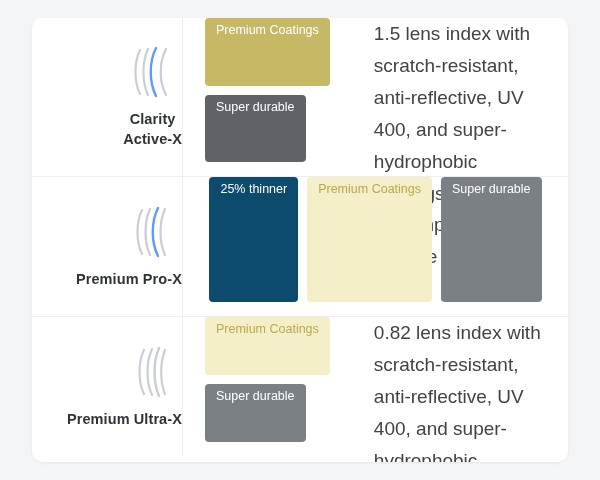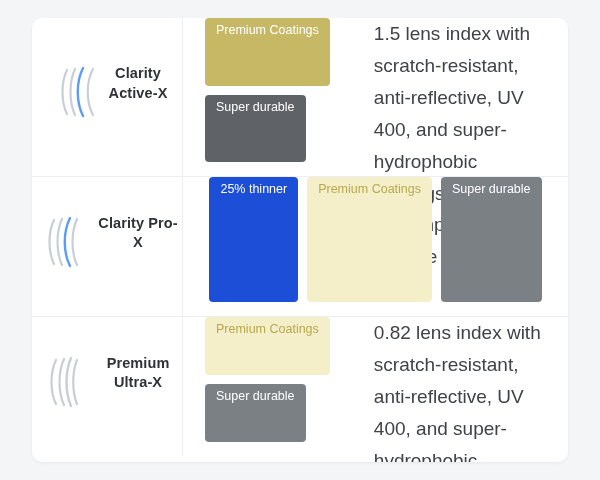--- a/index.html
+++ b/index.html
@@ -35,22 +35,22 @@
     border-top: 1px solid #eceef0;
   }
   .row-1 { height: 158px; }
   .row-2 { height: 140px; }
   .row-3 { height: 140px; }
 
   .product {
     width: 150px;
     min-width: 150px;
     display: flex;
-    flex-direction: row;
-    align-items: flex-start;
+    flex-direction: column;
+    align-items: flex-end;
     justify-content: center;
     padding-left: 8px;
     box-sizing: border-box;
   }
   .lens-icon {
     width: 54px;
     height: 56px;
     margin-bottom: 10px;
   }
   .product-name {
@@ -79,21 +79,21 @@
     margin-bottom: 14px;
   }
   .badge {
     font-size: 12.5px;
     padding: 6px 11px 7px 11px;
     border-radius: 4px;
     line-height: 1;
     white-space: nowrap;
   }
   .badge-thinner {
-    background: #1d4ed8;
+    background: #0c4a6e;
     color: #ffffff;
   }
   .badge-premium {
     background: #c6b865;
     color: #ffffff;
   }
   .badge-premium-alt {
     background: #f4efc9;
     color: #b8a94f;
   }
@@ -145,21 +145,21 @@
     <div class="product">
       <span class="lens-icon">
         <svg viewBox="0 0 54 56" width="54" height="56">
           <path d="M14 6 C8 18 8 38 14 50" stroke="#c9ced6" stroke-width="2.2" fill="none" stroke-linecap="round"></path>
           <path d="M22 5 C16 18 16 38 22 51" stroke="#c9ced6" stroke-width="2.2" fill="none" stroke-linecap="round"></path>
           <path d="M30 4 C23 18 23 38 30 52" stroke="#5d9cf5" stroke-width="2.4" fill="none" stroke-linecap="round"></path>
           <path d="M37 5 C31 18 31 38 37 51" stroke="#c9ced6" stroke-width="2.2" fill="none" stroke-linecap="round"></path>
         </svg>
       </span>
       <div class="product-name">
-        <span>Clarity Pro-X</span>
+        <span>Premium Pro-X</span>
       </div>
     </div>
     <div class="details">
       <div class="badges">
         <span class="badge badge-thinner">25% thinner</span>
         <span class="badge badge-premium-alt">Premium Coatings</span>
         <span class="badge badge-durable-alt">Super durable</span>
       </div>
     </div>
   </div>

